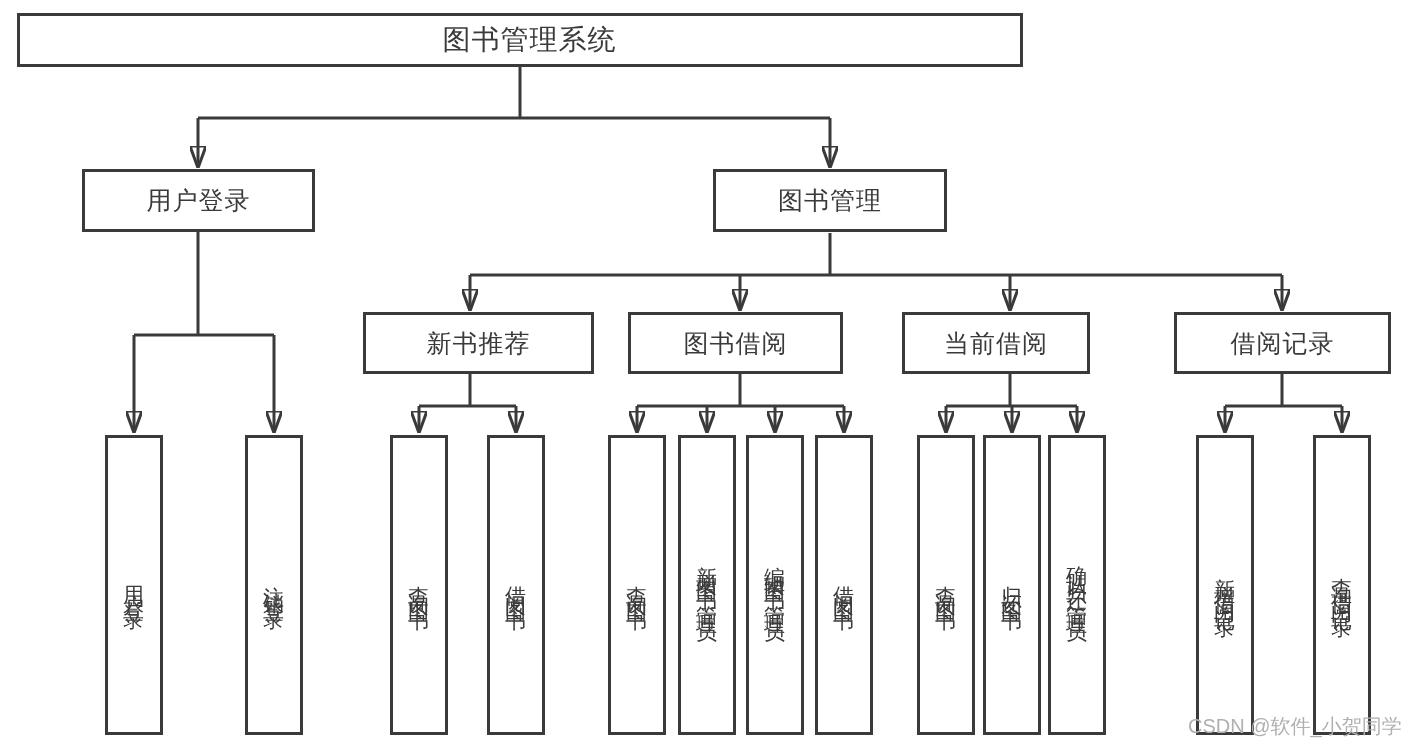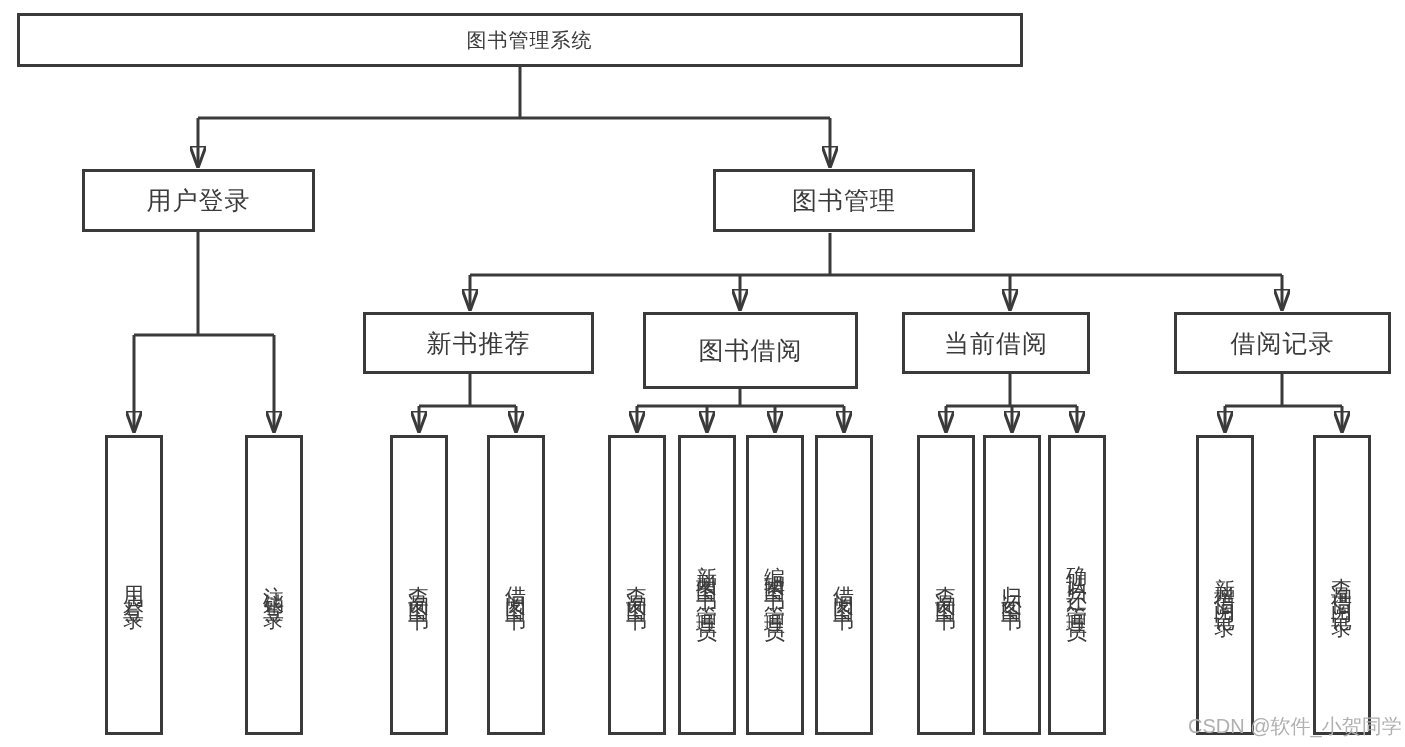--- a/index.html
+++ b/index.html
@@ -15,21 +15,21 @@
   #wires .ar{marker-end:url(#ah);}
   .box{
     position:absolute;
     box-sizing:border-box;
     border:3px solid #3a3a3a;
     background:#ffffff;
     display:flex;align-items:center;justify-content:center;
     color:#3a3a3a;
   }
   .box.h span{white-space:nowrap;}
-  .root{font-size:20px;letter-spacing:1px;padding-left:19px;}
+  .root{font-size:28px;letter-spacing:1px;padding-left:19px;}
   .lvl{font-size:25px;letter-spacing:1px;}
   .leaf{width:58px;height:300px;top:435px;}
   .leaf span{
     writing-mode:vertical-rl;
     font-size:21px;
     letter-spacing:8px;
     line-height:1;
     white-space:nowrap;
   }
   .watermark{
@@ -108,28 +108,28 @@
     </g>
   </svg>
 
   <div class="box h root" style="left:17px;top:13px;width:1006px;height:54px">
     <span>图书管理系统</span>
   </div>
 
   <div class="box h lvl" style="left:82px;top:169px;width:233px;height:63px">
     <span>用户登录</span>
   </div>
-  <div class="box h lvl" style="left:713px;top:169px;width:262px;height:63px">
+  <div class="box h lvl" style="left:713px;top:169px;width:234px;height:63px">
     <span>图书管理</span>
   </div>
 
   <div class="box h lvl" style="left:363px;top:312px;width:231px;height:62px">
     <span>新书推荐</span>
   </div>
-  <div class="box h lvl" style="left:643px;top:312px;width:215px;height:77px">
+  <div class="box h lvl" style="left:628px;top:312px;width:215px;height:62px">
     <span>图书借阅</span>
   </div>
   <div class="box h lvl" style="left:902px;top:312px;width:188px;height:62px">
     <span>当前借阅</span>
   </div>
   <div class="box h lvl" style="left:1174px;top:312px;width:217px;height:62px">
     <span>借阅记录</span>
   </div>
 
   <div class="box leaf" style="left:105px">

